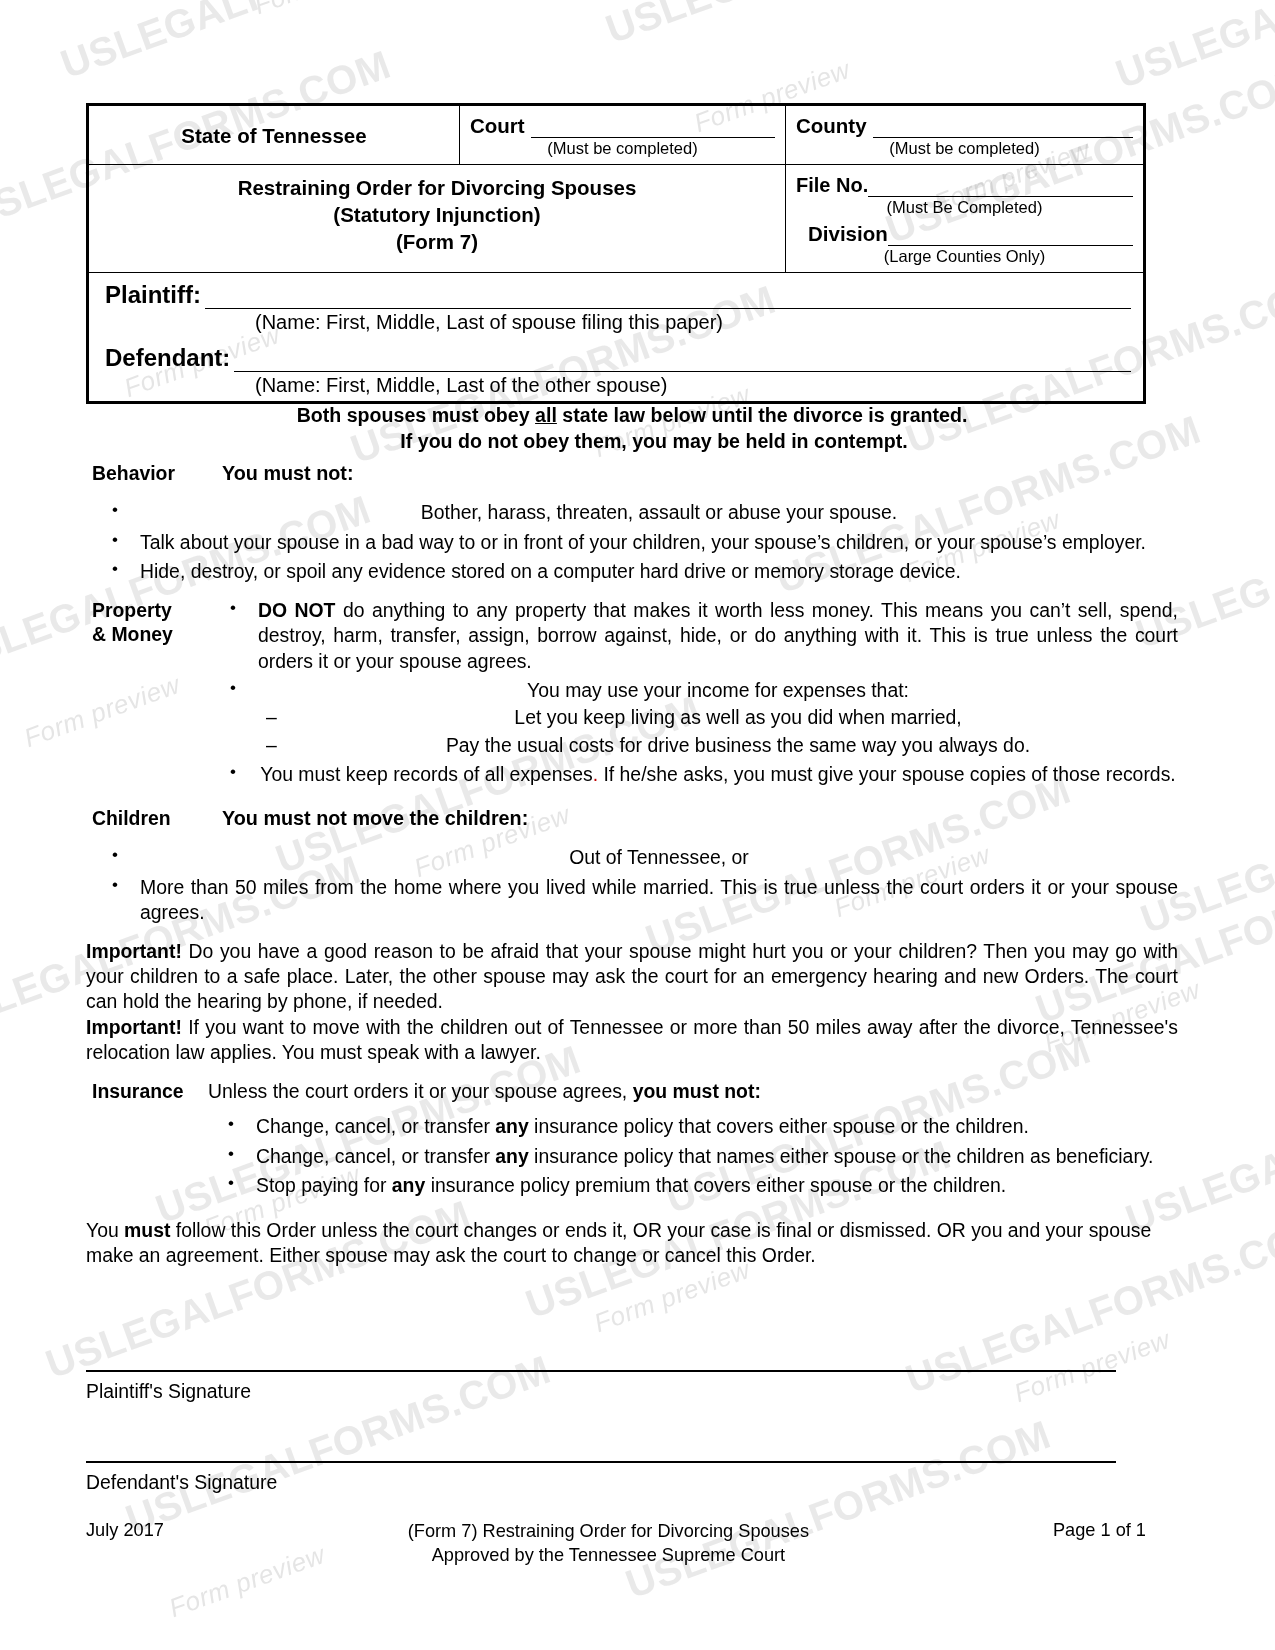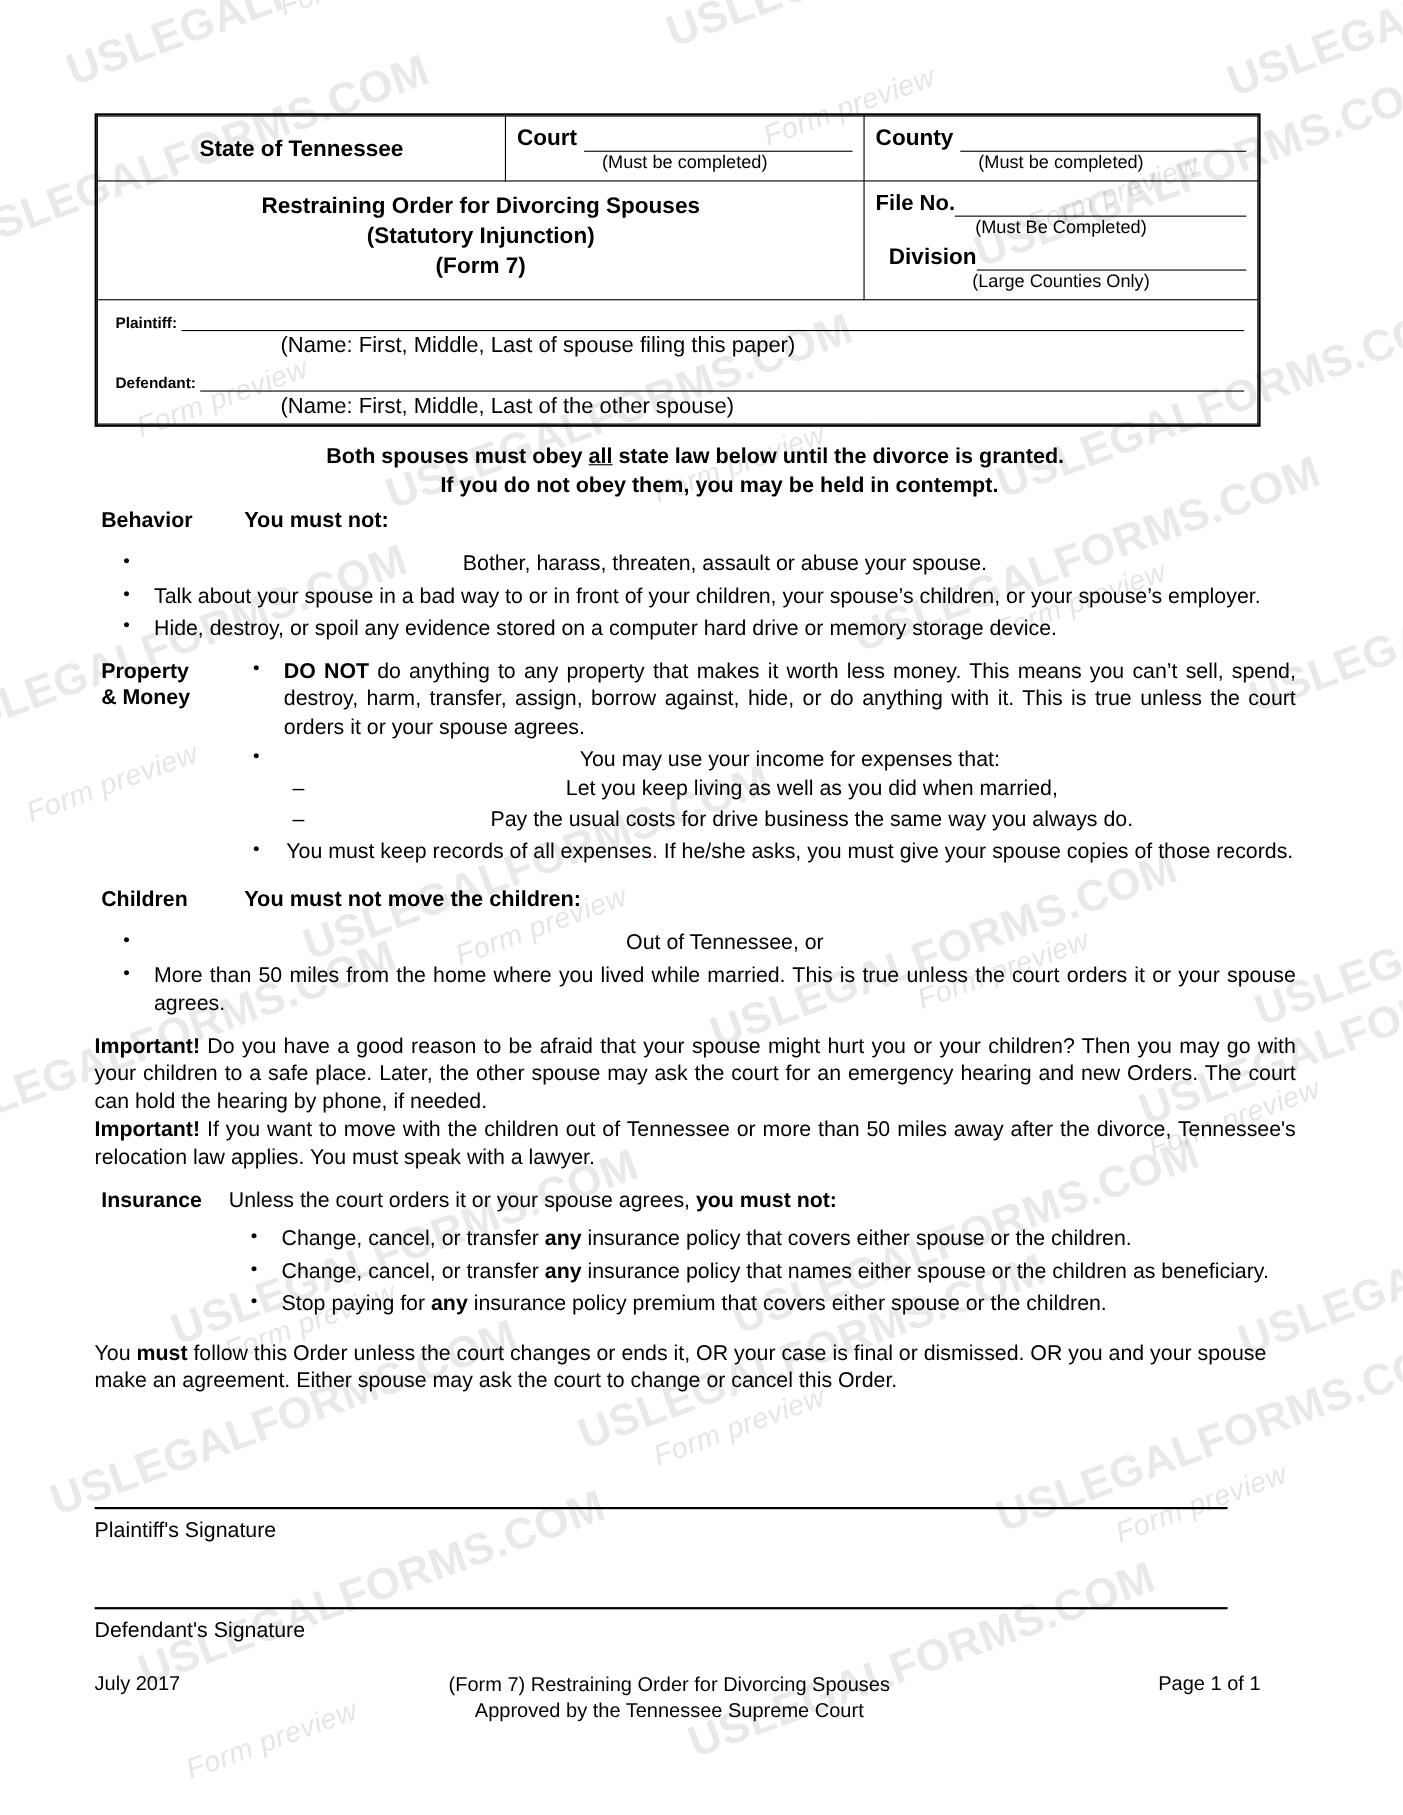--- a/index.html
+++ b/index.html
@@ -125,21 +125,21 @@
     white-space: nowrap;
     margin-top: 5px;
     padding-left: 12px;
   }
 
   .party-cell { padding: 8px 12px 4px 16px; }
   .party-row {
     display: flex;
     align-items: flex-end;
     font-weight: bold;
-    font-size: 14px;
+    font-size: 24px;
     white-space: nowrap;
     text-align: right;
   }
   .party-row .lbl { margin-right: 4px; }
   .party-hint {
     font-size: 20px;
     font-weight: normal;
     margin-top: 2px;
     padding-left: 150px;
     line-height: 1.15;

